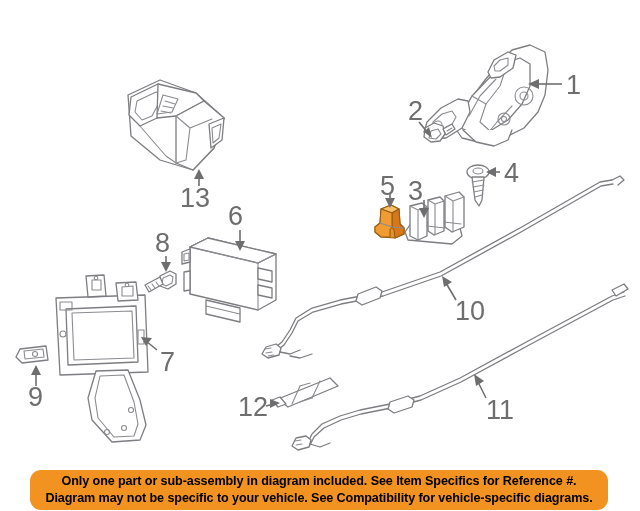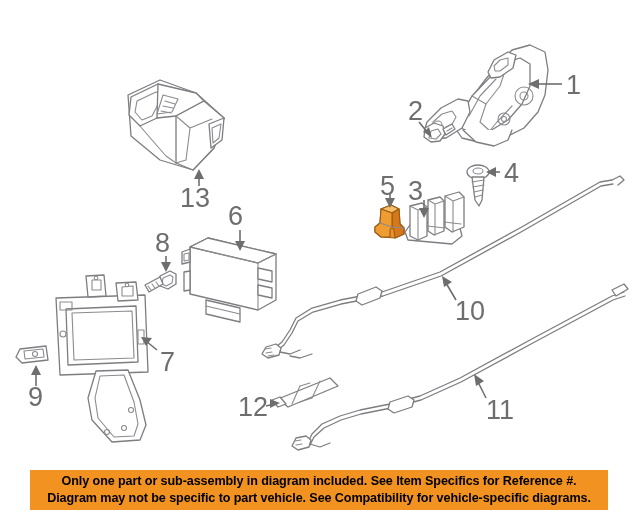--- a/index.html
+++ b/index.html
@@ -64,20 +64,21 @@
     left: 30px;
     top: 470px;
     width: 578px;
     height: 40px;
     background: #F29220;
     box-sizing: border-box;
     display: flex;
     flex-direction: column;
     align-items: center;
     justify-content: center;
+    border-radius: 11px;
   }
   .banner-line {
     color: #000000;
     font-family: "Liberation Sans", sans-serif;
     font-size: 12.6px;
     font-weight: bold;
     line-height: 17px;
     white-space: nowrap;
     letter-spacing: -0.1px;
   }
@@ -271,16 +272,16 @@
     </g>
 
     <g>
       <path class="part-fill-none" d="M612,180 L620,176 L624,180 L618,185"></path>
     </g>
 
   </svg>
 
   <div id="banner">
     <div class="banner-line">Only one part or sub-assembly in diagram included. See Item Specifics for Reference #.</div>
-    <div class="banner-line">Diagram may not be specific to part vehicle. See Compatibility for vehicle-specific diagrams.</div>
+    <div class="banner-line">Diagram may not be specific to your vehicle. See Compatibility for vehicle-specific diagrams.</div>
   </div>
 
 </div>
 
 </body></html>

